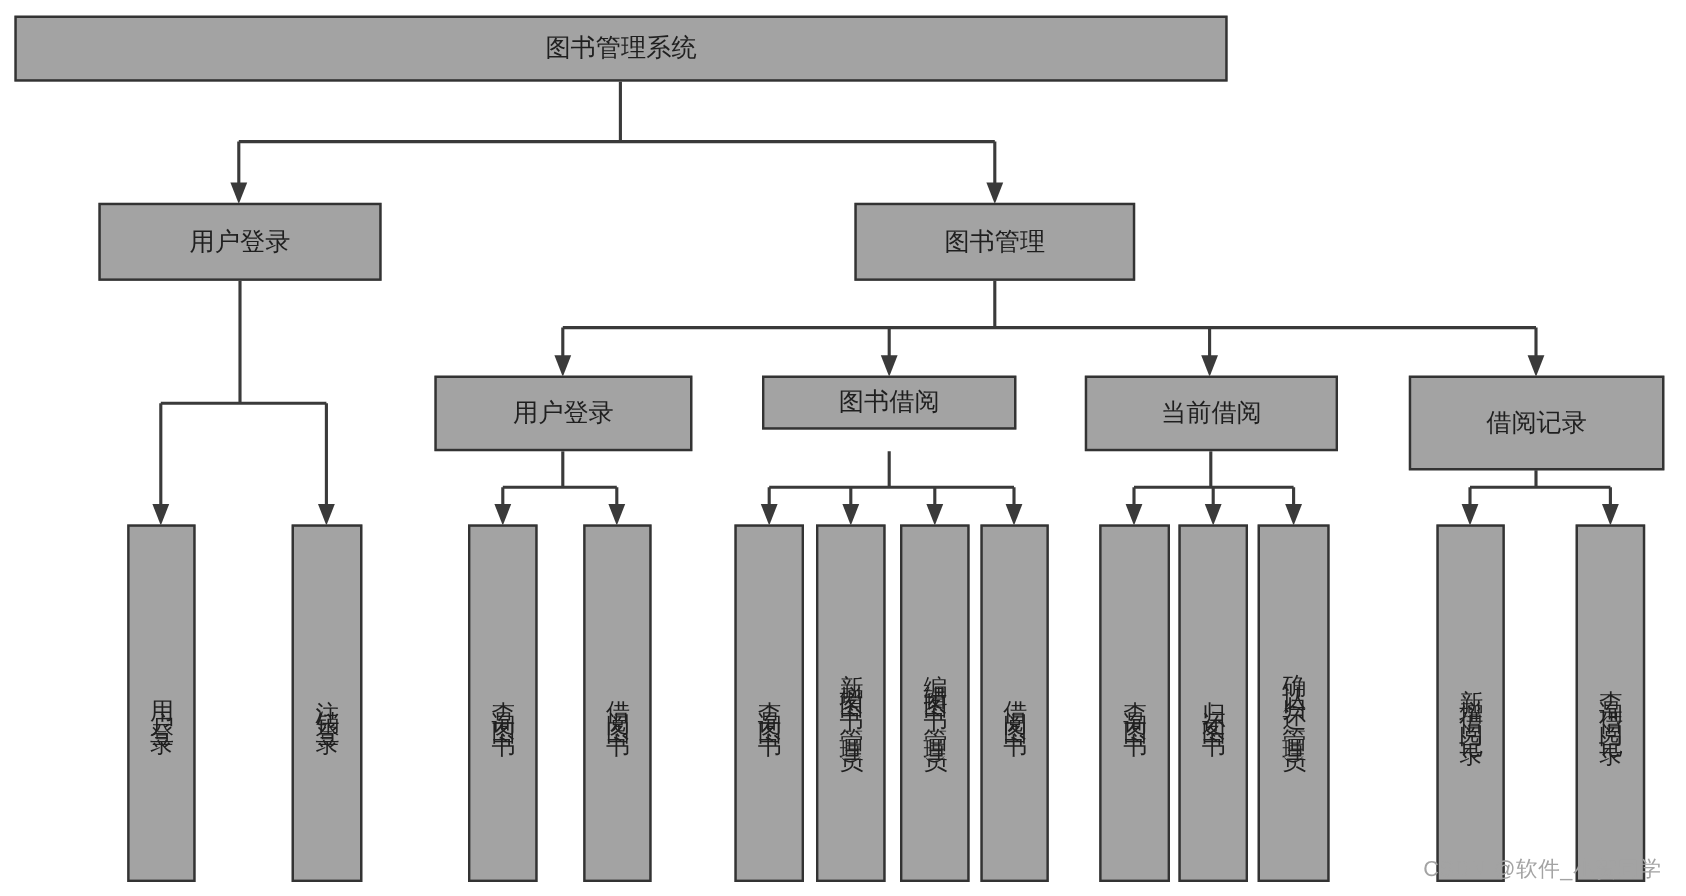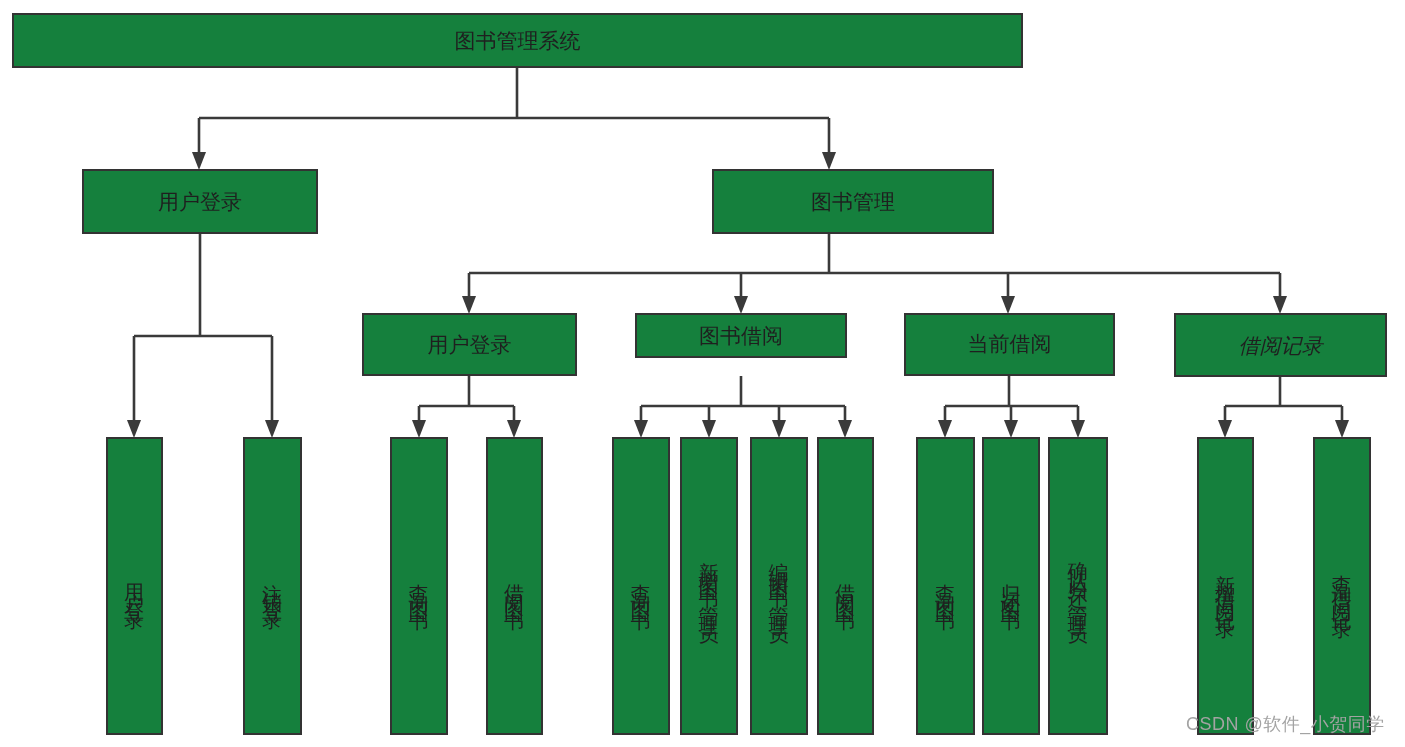--- a/index.html
+++ b/index.html
@@ -12,21 +12,21 @@
     font-family: "Liberation Sans", sans-serif;
     color: #1f1f1f;
   }
   .wires {
     position: absolute;
     left: 0; top: 0;
   }
   .node {
     position: absolute;
     box-sizing: border-box;
-    background: #15803d;
+    background: #a3a3a3;
     border: 2.5px solid #333333;
     display: flex;
     align-items: center;
     justify-content: center;
     font-size: 21px;
     line-height: 1;
     white-space: nowrap;
   }
   .vnode {
     writing-mode: vertical-lr;
@@ -79,26 +79,26 @@
       <polygon points="1004,420 1018,420 1011,438"></polygon>
       <polygon points="1071,420 1085,420 1078,438"></polygon>
       <polygon points="1218,420 1232,420 1225,438"></polygon>
       <polygon points="1335,420 1349,420 1342,438"></polygon>
     </g>
   </svg>
 
   <div class="node" style="left:12px; top:13px; width:1011px; height:55px;">图书管理系统</div>
 
   <div class="node" style="left:82px; top:169px; width:236px; height:65px;">用户登录</div>
-  <div class="node" style="left:712px; top:169px; width:282px; height:65px;">图书管理</div>
+  <div class="node" style="left:712px; top:169px; width:234px; height:65px;">图书管理</div>
 
   <div class="node" style="left:362px; top:313px; width:215px; height:63px;">用户登录</div>
   <div class="node" style="left:635px; top:313px; width:212px; height:45px;">图书借阅</div>
   <div class="node" style="left:904px; top:313px; width:211px; height:63px;font-family:Liberation Serif, serif;">当前借阅</div>
-  <div class="node" style="left:1174px; top:313px; width:213px; height:64px;font-style:italic;">借阅记录</div>
+  <div class="node" style="left:1174px; top:313px; width:213px; height:79px;">借阅记录</div>
 
   <div class="node vnode" style="left:106px; top:437px; width:57px; height:298px;">用户登录</div>
   <div class="node vnode" style="left:243px; top:437px; width:59px; height:298px;">注销登录</div>
 
   <div class="node vnode" style="left:390px; top:437px; width:58px; height:298px;">查询图书</div>
   <div class="node vnode" style="left:486px; top:437px; width:57px; height:298px;">借阅图书</div>
 
   <div class="node vnode" style="left:612px; top:437px; width:58px; height:298px;">查询图书</div>
   <div class="node vnode" style="left:680px; top:437px; width:58px; height:298px;">新增图书（管理员）</div>
   <div class="node vnode" style="left:750px; top:437px; width:58px; height:298px;">编辑图书（管理员）</div>

